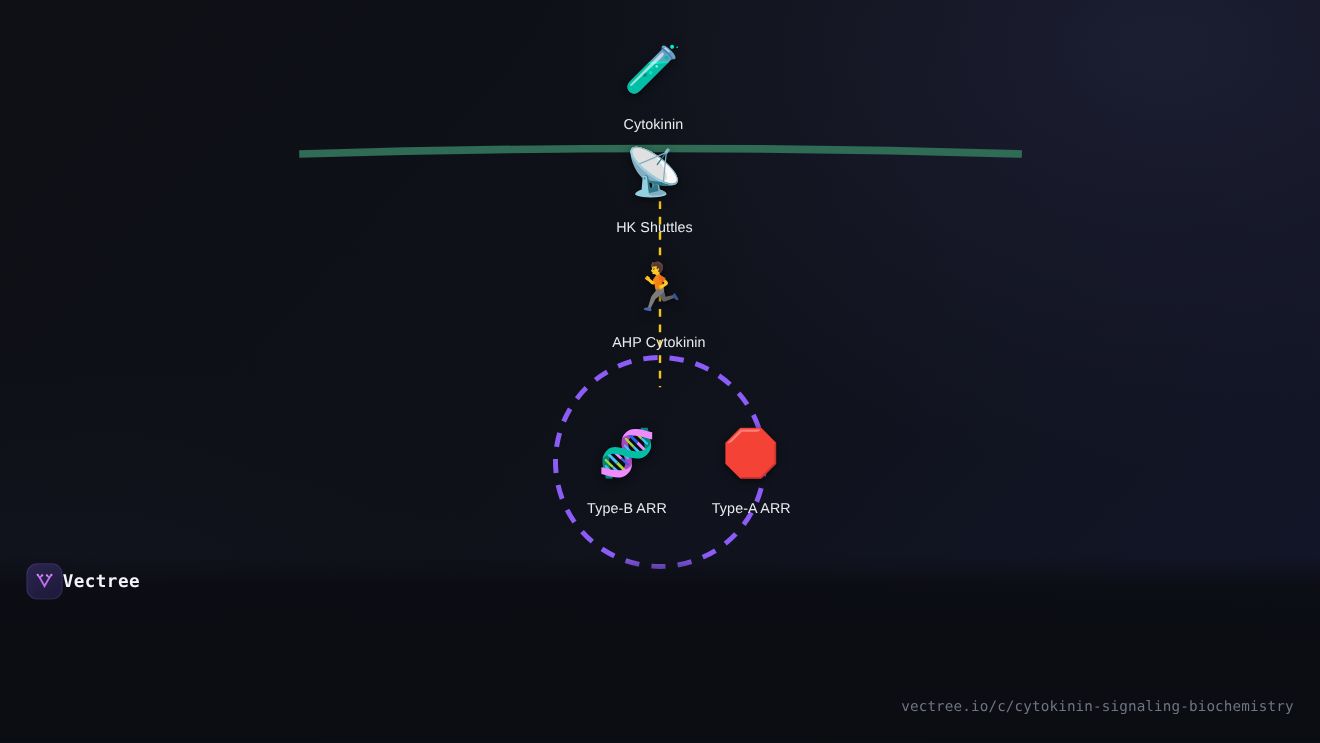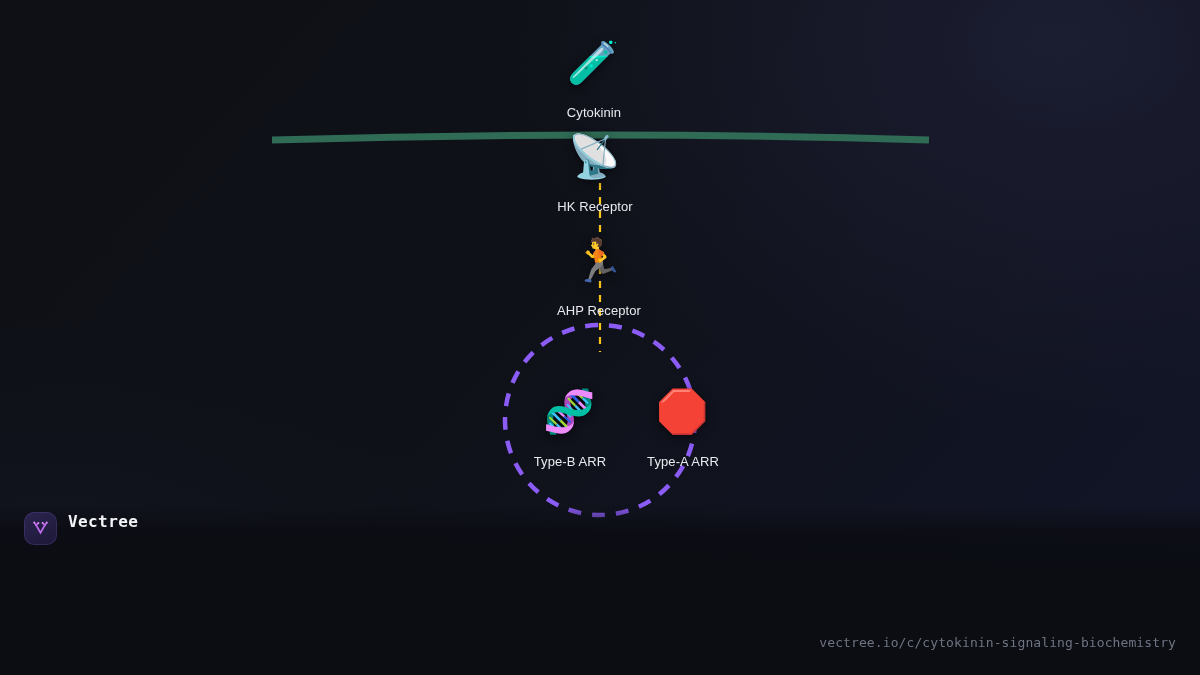--- a/index.html
+++ b/index.html
@@ -72,21 +72,21 @@
     position:absolute;
     left:0; bottom:0;
     width:1200px; height:170px;
     background:linear-gradient(180deg, rgba(11,12,18,.0) 0%, rgba(11,12,18,.82) 16%, #0b0d13 42%, #0b0d13 100%);
   }
 
   #brand {
     position:absolute;
     left:24px; top:512px;
     display:flex;
-    gap:11px;
+    align-items:center;
   }
   #brand-logo {
     width:33px; height:33px;
     border-radius:10px;
     background:linear-gradient(150deg, #2b2550 0%, #231e42 55%, #1d1938 100%);
     box-shadow:inset 0 0 0 1px rgba(150,110,225,.18);
     display:flex; align-items:center; justify-content:center;
     flex:0 0 auto;
   }
   #brand-name {
@@ -137,26 +137,26 @@
       <circle cx="600" cy="420" r="95" fill="none" stroke="#8b5cf6" stroke-width="4.5" stroke-dasharray="13 11" stroke-linecap="butt"></circle>
     </svg>
 
     <div class="node" id="node-cytokinin">
       <span class="node-glyph">🧪</span>
       <span class="node-label">Cytokinin</span>
     </div>
 
     <div class="node" id="node-receptor">
       <span class="node-glyph">📡</span>
-      <span class="node-label">HK Receptor</span>
+      <span class="node-label">HK Shuttles</span>
     </div>
 
     <div class="node" id="node-ahp">
       <span class="node-glyph">🏃</span>
-      <span class="node-label">AHP Receptor</span>
+      <span class="node-label">AHP Cytokinin</span>
     </div>
 
     <div class="node" id="node-arrb">
       <span class="node-glyph">🧬</span>
       <span class="node-label">Type-B ARR</span>
     </div>
 
     <div class="node" id="node-arra">
       <span class="node-glyph">🛑</span>
       <span class="node-label">Type-A ARR</span>

